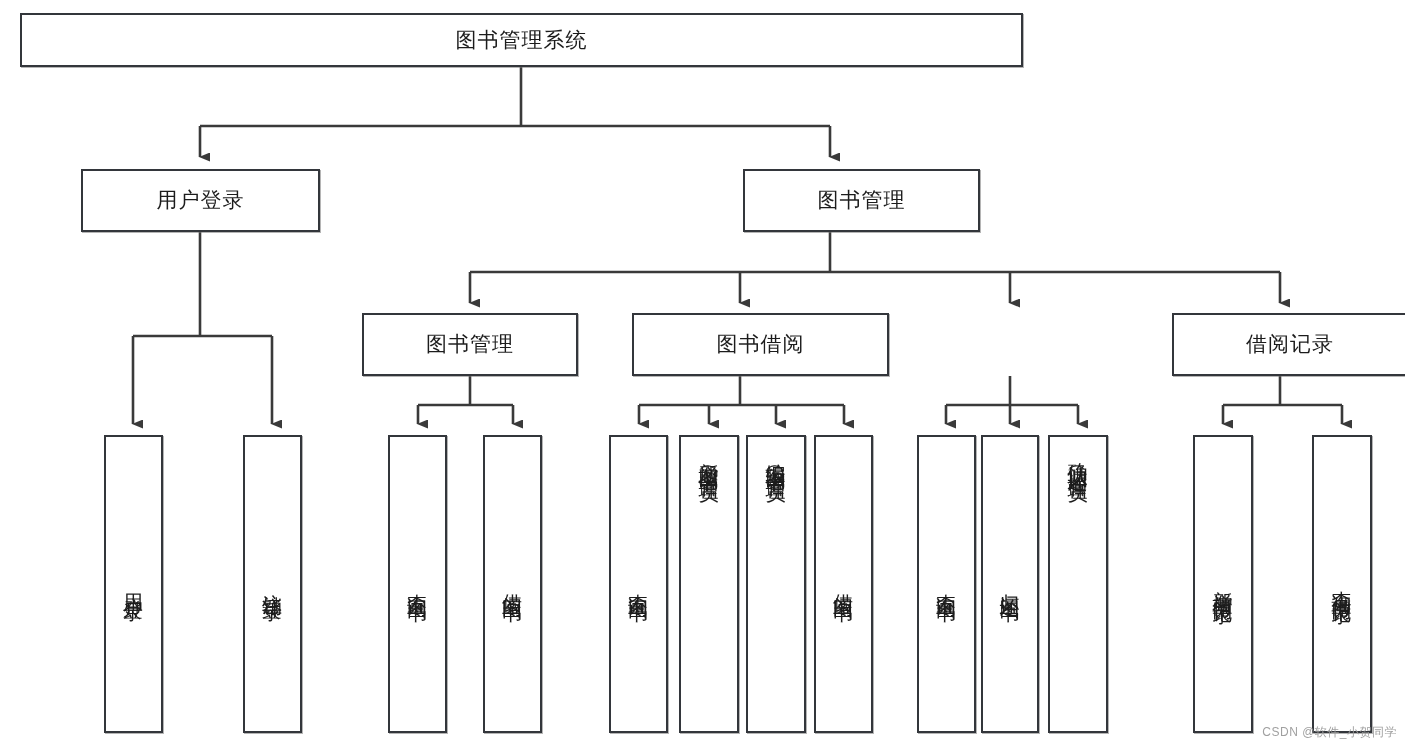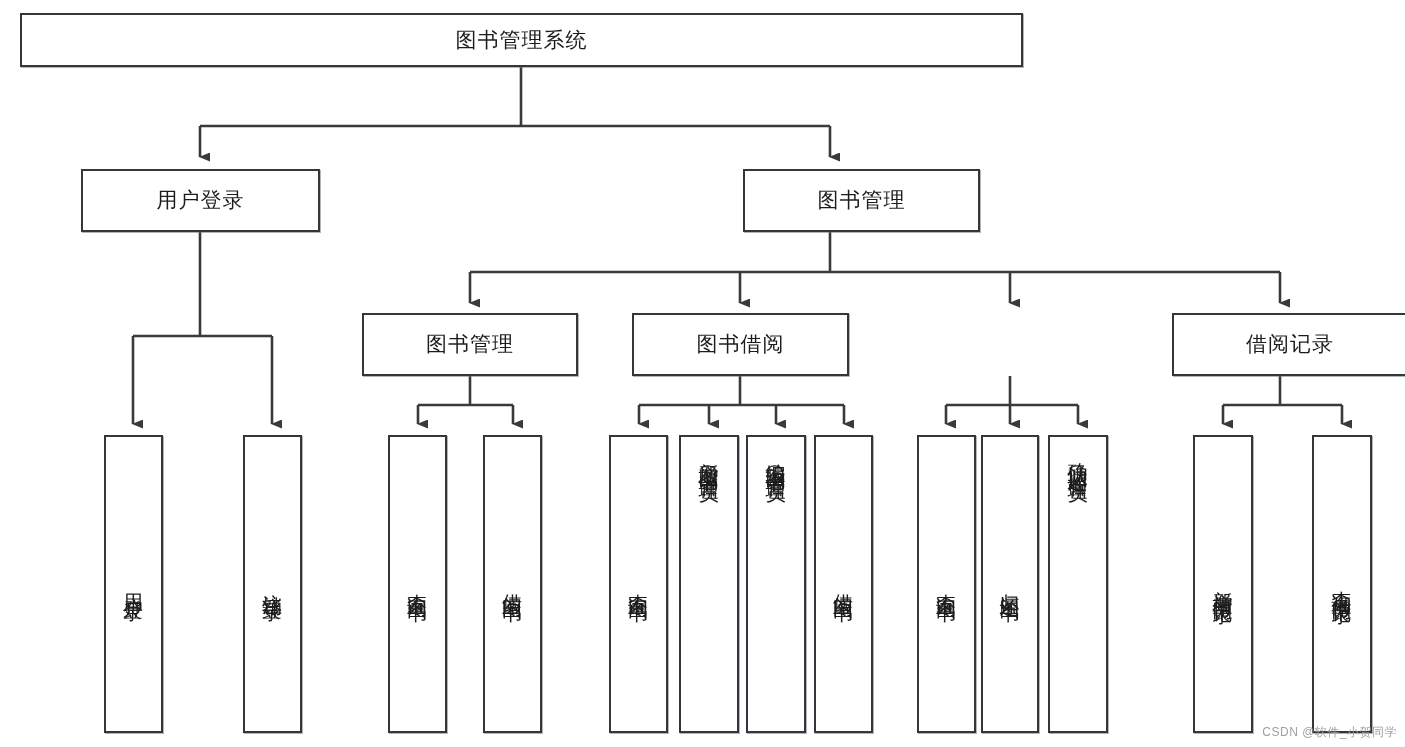--- a/index.html
+++ b/index.html
@@ -134,21 +134,21 @@
   <div class="node" style="left:81px; top:169px; width:239px; height:63px;">
     <span class="label">用户登录</span>
   </div>
   <div class="node" style="left:743px; top:169px; width:237px; height:63px;">
     <span class="label">图书管理</span>
   </div>
 
   <div class="node" style="left:362px; top:313px; width:216px; height:63px;">
     <span class="label">图书管理</span>
   </div>
-  <div class="node" style="left:632px; top:313px; width:217px; height:63px;">
+  <div class="node" style="left:632px; top:313px; width:257px; height:63px;">
     <span class="label">图书借阅</span>
   </div>
   <div class="node" style="left:1172px; top:313px; width:236px; height:63px;">
     <span class="label">借阅记录</span>
   </div>
 
   <div class="node vertical center-v" style="left:104px; top:435px; width:59px; height:298px;">
     <span class="label">用户登录</span>
   </div>
   <div class="node vertical center-v" style="left:243px; top:435px; width:59px; height:298px;">

